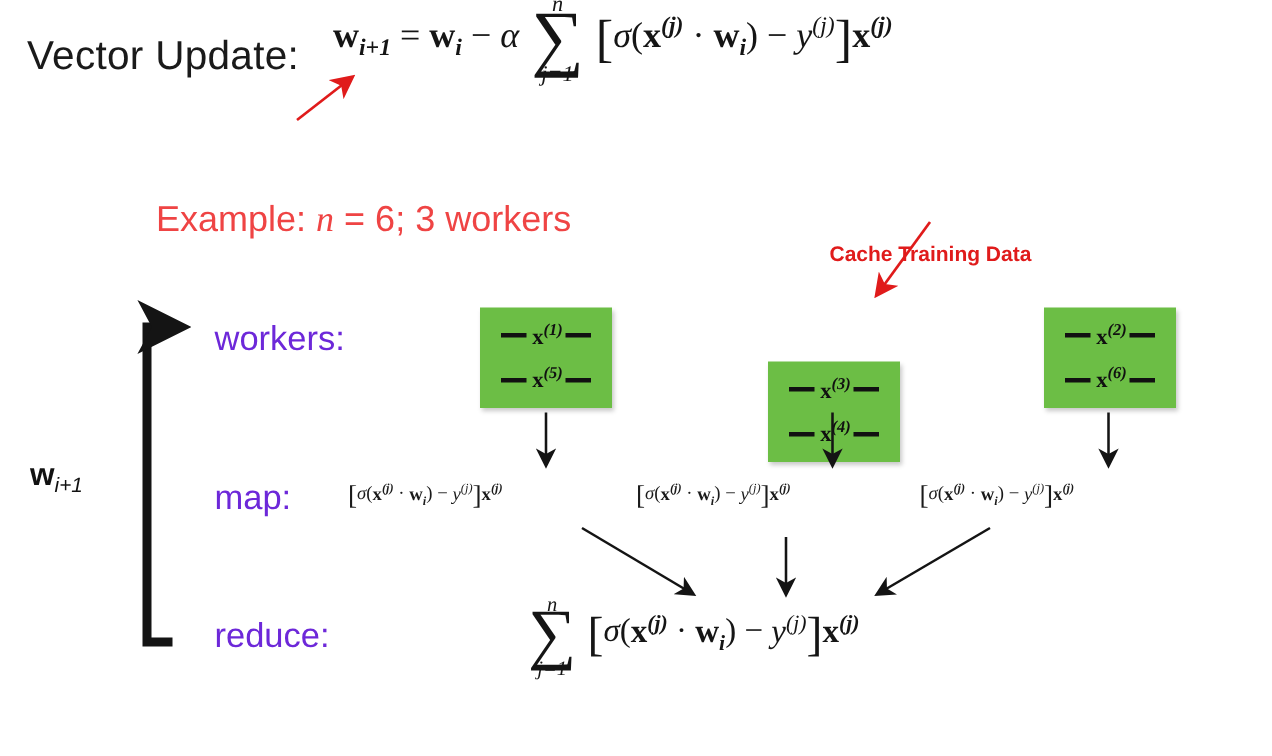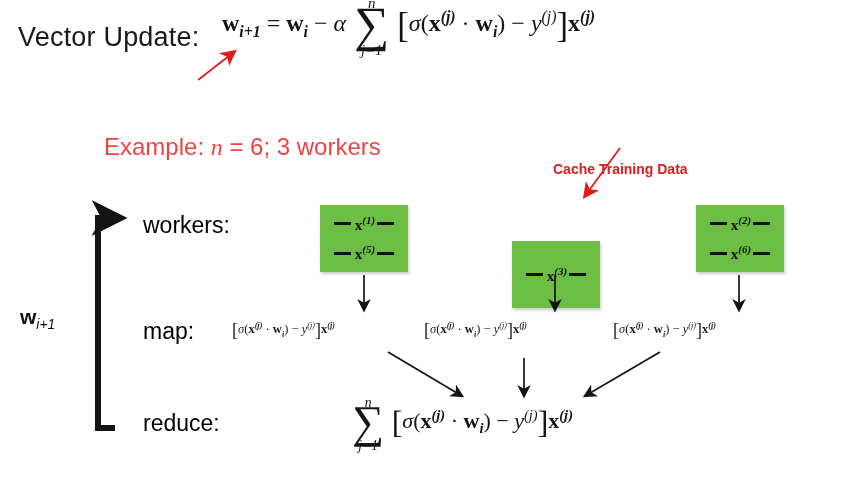--- a/index.html
+++ b/index.html
@@ -55,21 +55,21 @@
     color: #ef4444;
   }
   #example-line .mathit {
     font-family: "Liberation Serif", serif;
     font-style: italic;
   }
 
   
   .stage-label {
     font-size: 23px;
-    color: #000000;
+    color: #6d28d9;
     white-space: nowrap;
   }
   #label-workers { left: 143px; top: 212px; }
   #label-map     { left: 143px; top: 318px; }
   #label-reduce  { left: 143px; top: 410px; }
 
   
   #feedback-label {
     left: 20px;
     top: 305px;
@@ -237,20 +237,25 @@
       <span class="vec-dash right"></span>
     </div>
   </div>
 
   <div class="abs worker-box" style="left:512px; top:205px;margin-top:36px;">
     <div class="vec-row">
       <span class="vec-dash left"></span>
       <span class="vec-name"><span>x</span><span class="sup">(3)</span></span>
       <span class="vec-dash right"></span>
     </div>
+    <div class="vec-row">
+      <span class="vec-dash left"></span>
+      <span class="vec-name"><span>x</span><span class="sup">(4)</span></span>
+      <span class="vec-dash right"></span>
+    </div>
   </div>
 
   <div class="abs worker-box" style="left:696px; top:205px;">
     <div class="vec-row">
       <span class="vec-dash left"></span>
       <span class="vec-name"><span>x</span><span class="sup">(2)</span></span>
       <span class="vec-dash right"></span>
     </div>
     <div class="vec-row">
       <span class="vec-dash left"></span>

